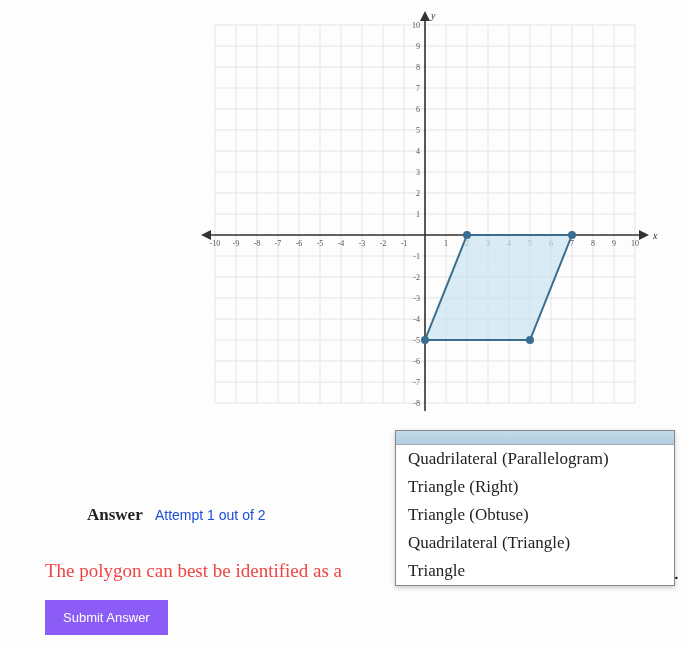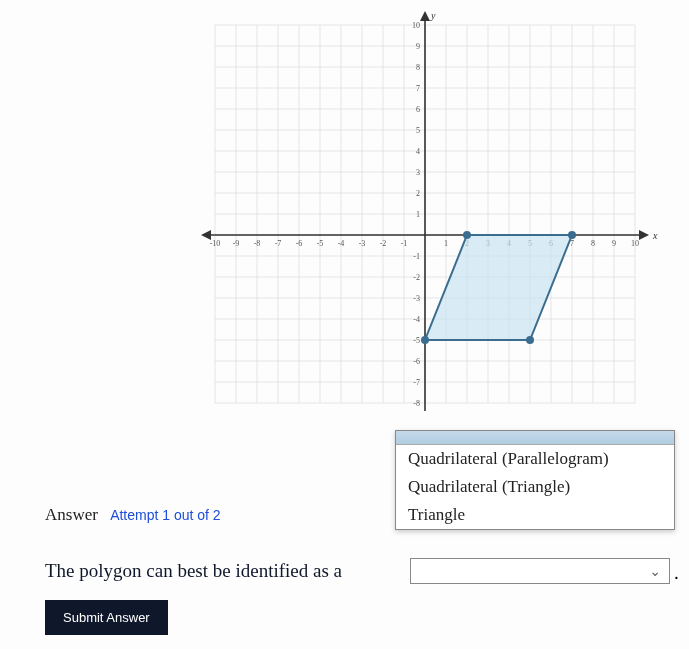--- a/index.html
+++ b/index.html
@@ -40,28 +40,28 @@
       cursor: pointer;
       color: #222;
     }
     .answer-line {
       position: absolute;
       left: 45px;
       top: 505px;
       font-size: 17px;
       color: #222;
     }
-    .answer-label { font-weight: normal; }
+    .answer-label { font-weight: bold; margin-left: 42px; }
     .attempt-text { color: #1d4ed8; font-size: 14px; margin-left: 8px; font-weight: normal; font-family: Arial, sans-serif; }
     .question-line {
       position: absolute;
       left: 45px;
       top: 560px;
       font-size: 19px;
-      color: #0f172a;
+      color: #ef4444;
       font-family: Georgia, serif;
     }
     .select-box {
       position: absolute;
       left: 410px;
       top: 558px;
       width: 260px;
       height: 26px;
       border: 1px solid #888;
       background: #fff;
@@ -74,21 +74,21 @@
     .period {
       position: absolute;
       left: 674px;
       top: 562px;
       font-size: 19px;
     }
     .submit-btn {
       position: absolute;
       left: 45px;
       top: 600px;
-      background: #0f172a;
+      background: #8b5cf6;
       color: #fff;
       border: none;
       padding: 10px 18px;
       font-size: 13px;
       font-family: Arial, sans-serif;
       cursor: pointer;
     }
   </style>
 </head>
 <body>
@@ -184,20 +184,22 @@
       <circle cx="277" cy="225" r="4" fill="#3a6d8f"></circle>
       <circle cx="382" cy="225" r="4" fill="#3a6d8f"></circle>
       <circle cx="340" cy="330" r="4" fill="#3a6d8f"></circle>
       <circle cx="235" cy="330" r="4" fill="#3a6d8f"></circle>
     </svg>
 </div>
 
 <div class="dropdown-panel">
   <div class="dropdown-header"></div>
   <div class="dropdown-option">Quadrilateral (Parallelogram)</div>
+  <div class="dropdown-option">Triangle (Right)</div>
+  <div class="dropdown-option">Triangle (Obtuse)</div>
   <div class="dropdown-option">Quadrilateral (Triangle)</div>
   <div class="dropdown-option">Triangle</div>
 </div>
 
 <div class="answer-line">
   <span class="answer-label">Answer</span>
   <span class="attempt-text">Attempt 1 out of 2</span>
 </div>
 
 <div class="question-line">The polygon can best be identified as a</div>

